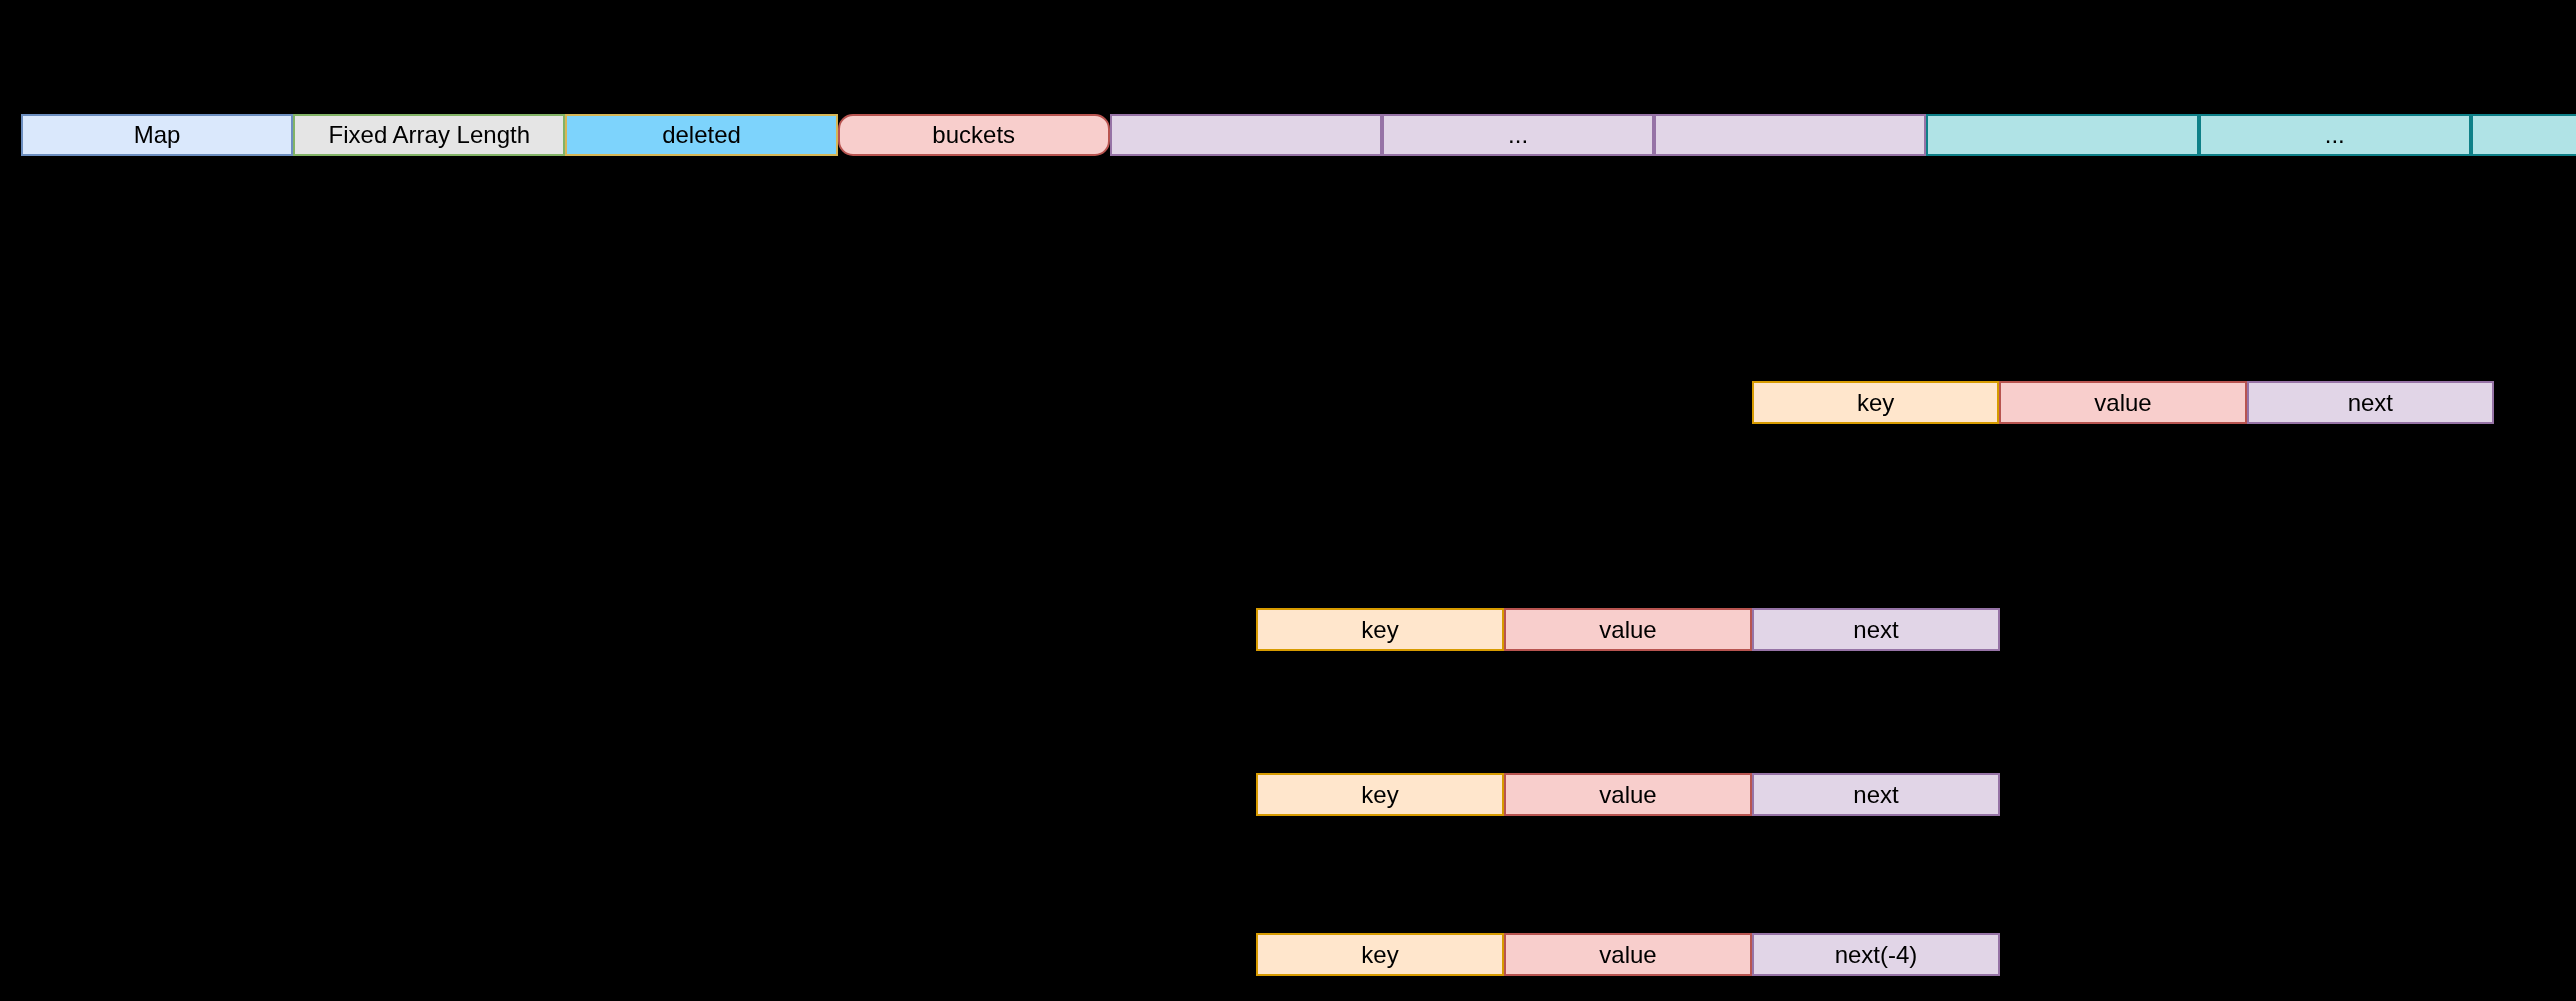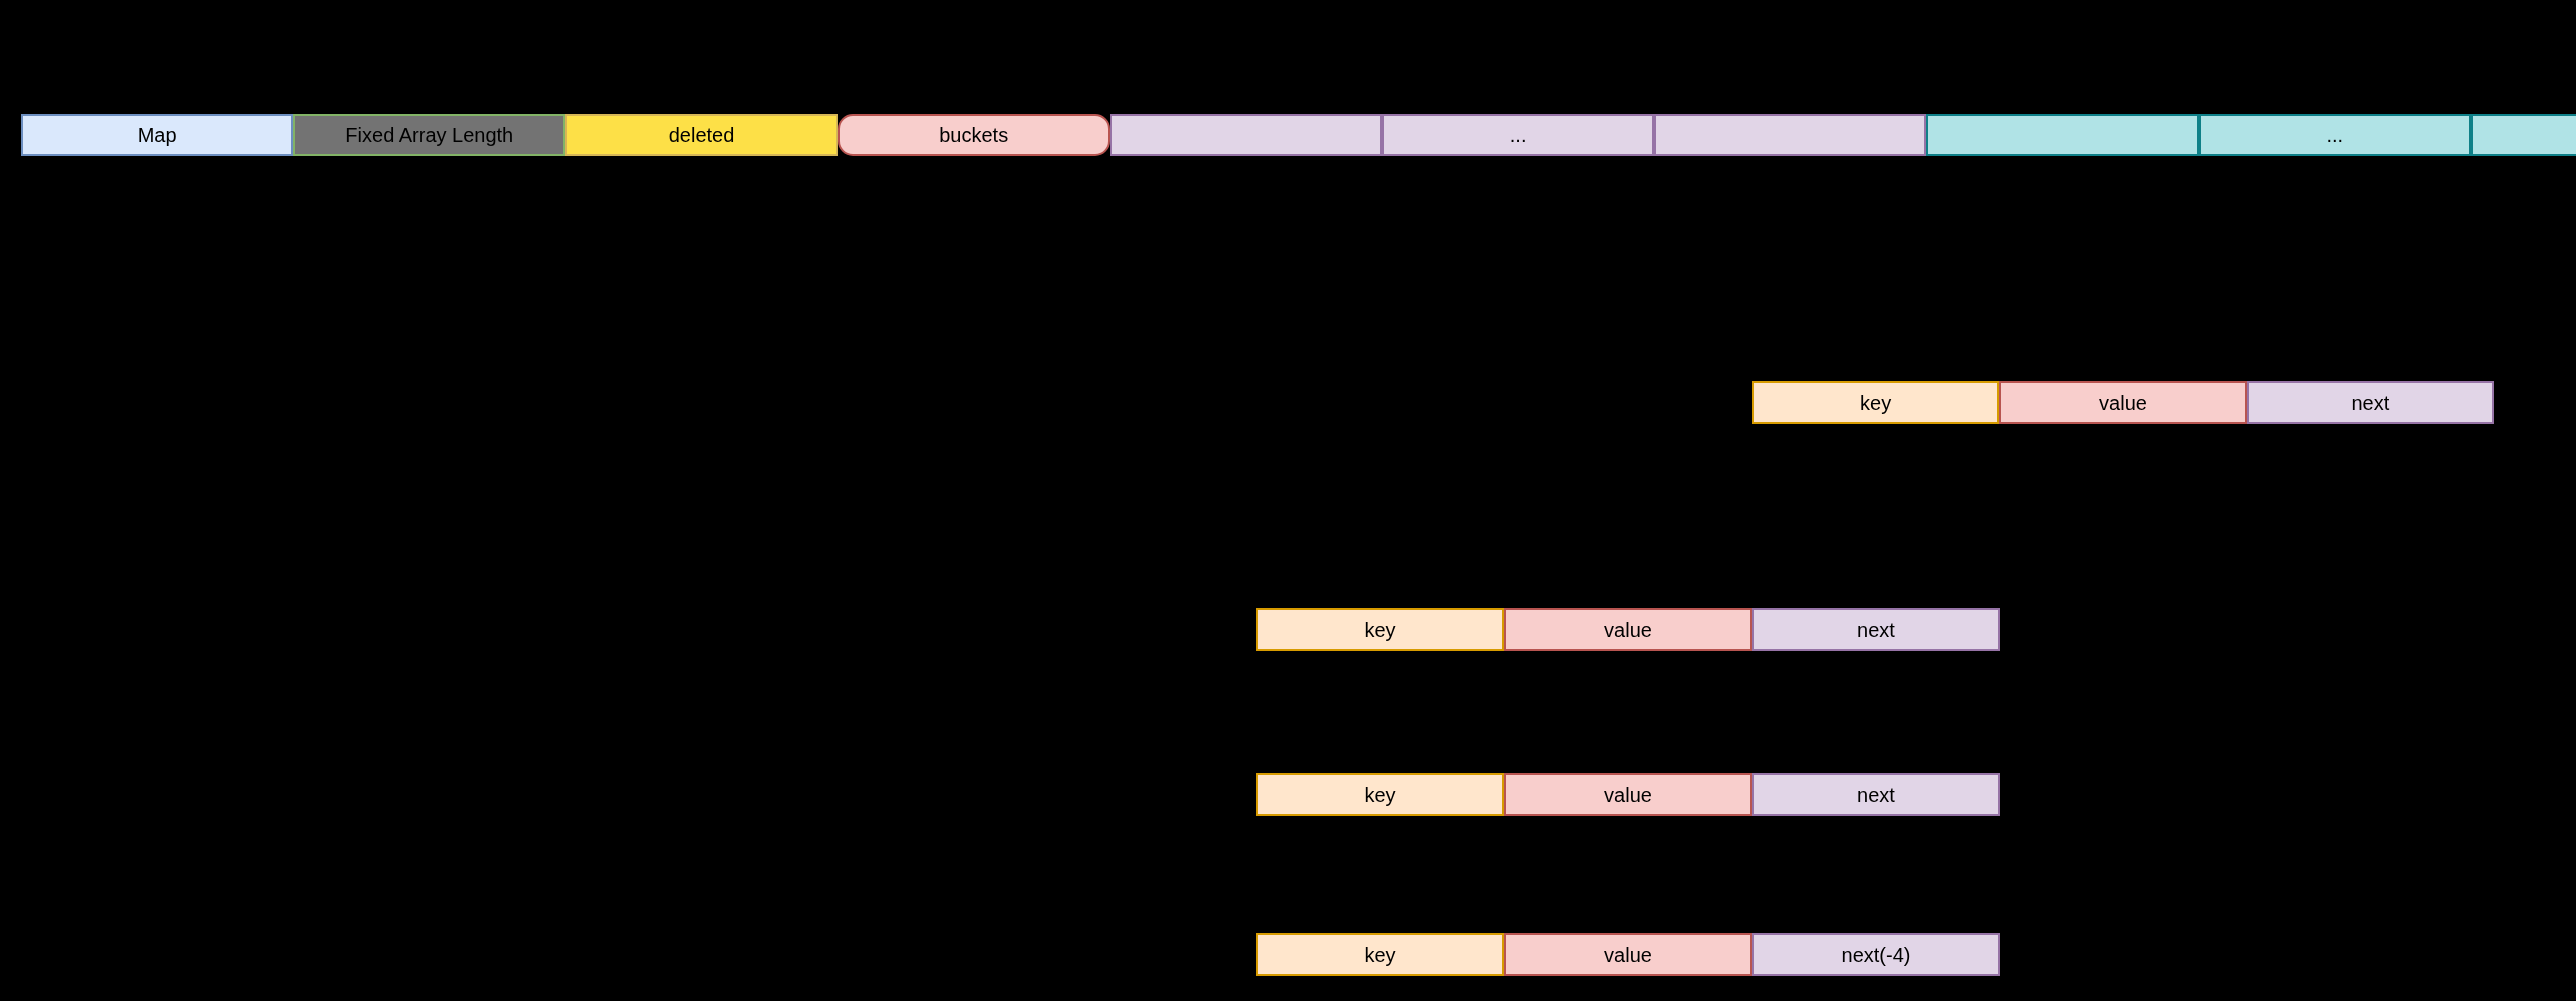--- a/index.html
+++ b/index.html
@@ -12,41 +12,41 @@
     overflow: hidden;
   }
   .row { position: absolute; display: flex; }
   .cell {
     flex: 1 1 0;
     box-sizing: border-box;
     border: 2.6px solid #000;
     display: flex;
     align-items: center;
     justify-content: center;
-    font-size: 20px;
+    font-size: 24px;
     line-height: 1;
     color: #000000;
     white-space: nowrap;
     overflow: hidden;
   }
   #header-row { left: 21px;   top: 114px;  width: 2722px; height: 42px; }
   #entry-row-0 { left: 1752px; top: 381px;  width: 742px; height: 43px; }
   #entry-row-1 { left: 1256px; top: 608px; width: 744px; height: 43px; }
   #entry-row-2 { left: 1256px; top: 773px; width: 744px; height: 43px; }
   #entry-row-3 { left: 1256px; top: 933px; width: 744px; height: 43px; }
 </style>
 </head>
 <body>
 
 <div class="canvas">
 
   <div class="row" id="header-row">
     <div class="cell" style="background: rgb(218, 232, 252); border-color: rgb(108, 142, 191);">Map</div>
-    <div class="cell" style="background: #737373; border-color: rgb(130, 179, 102);">Fixed Array Length</div>
-    <div class="cell" style="background: #fde047; border-color: rgb(214, 182, 86);">deleted</div>
+    <div class="cell" style="background: #e5e5e5; border-color: rgb(130, 179, 102);">Fixed Array Length</div>
+    <div class="cell" style="background: #7dd3fc; border-color: rgb(214, 182, 86);">deleted</div>
     <div class="cell" style="background: rgb(248, 206, 204); border-color: rgb(184, 84, 80); border-radius: 15px;">buckets</div>
     <div class="cell" style="background: rgb(225, 213, 231); border-color: rgb(150, 115, 166);"></div>
     <div class="cell" style="background: rgb(225, 213, 231); border-color: rgb(150, 115, 166);">...</div>
     <div class="cell" style="background: rgb(225, 213, 231); border-color: rgb(150, 115, 166);"></div>
     <div class="cell" style="background: rgb(176, 227, 230); border-color: rgb(14, 128, 136);"></div>
     <div class="cell" style="background: rgb(176, 227, 230); border-color: rgb(14, 128, 136);">...</div>
     <div class="cell" style="background: rgb(176, 227, 230); border-color: rgb(14, 128, 136);"></div>
   </div>
 
   <div class="row" id="entry-row-0">

